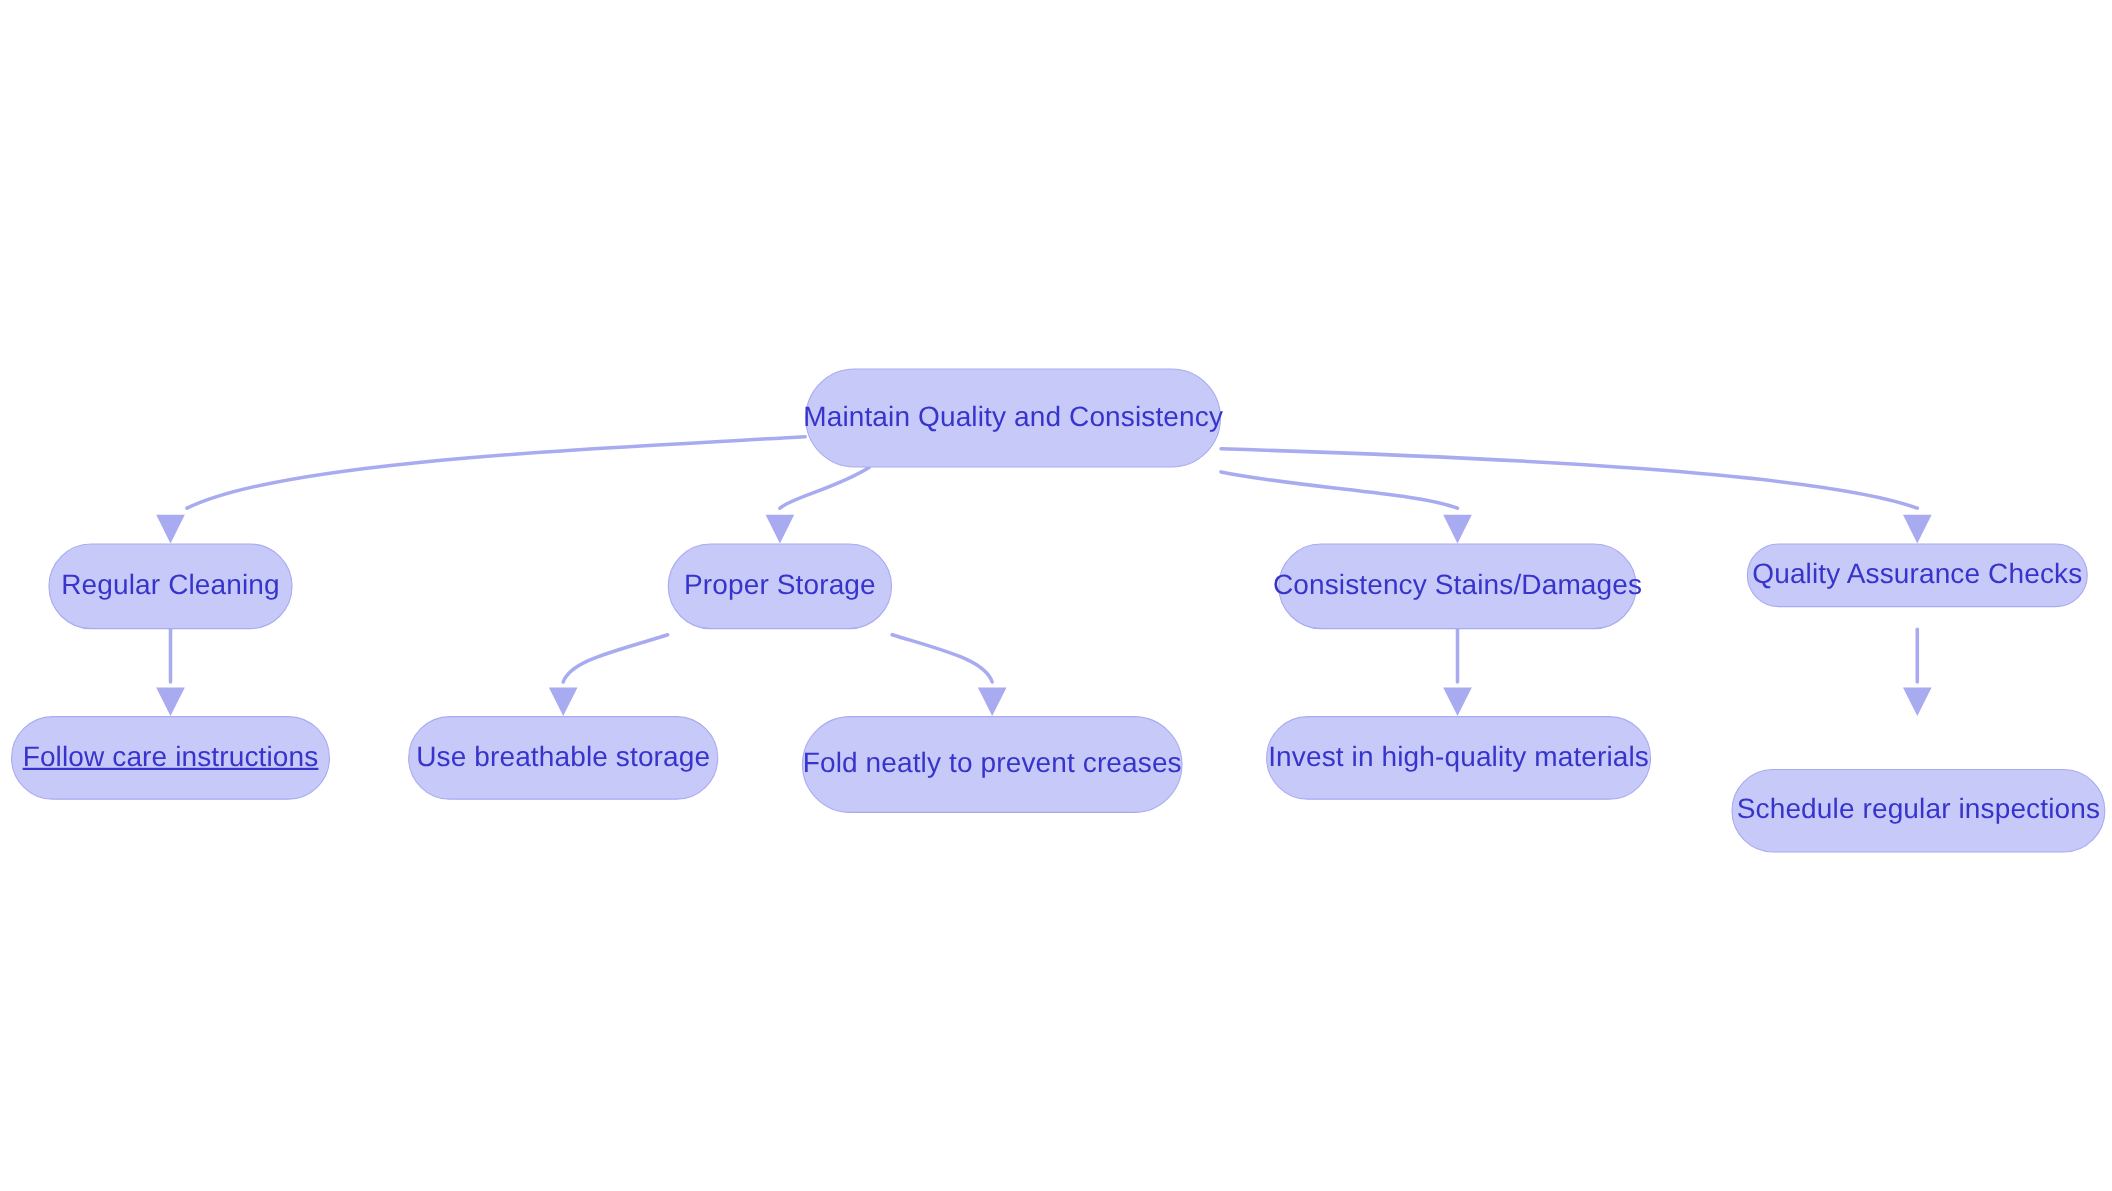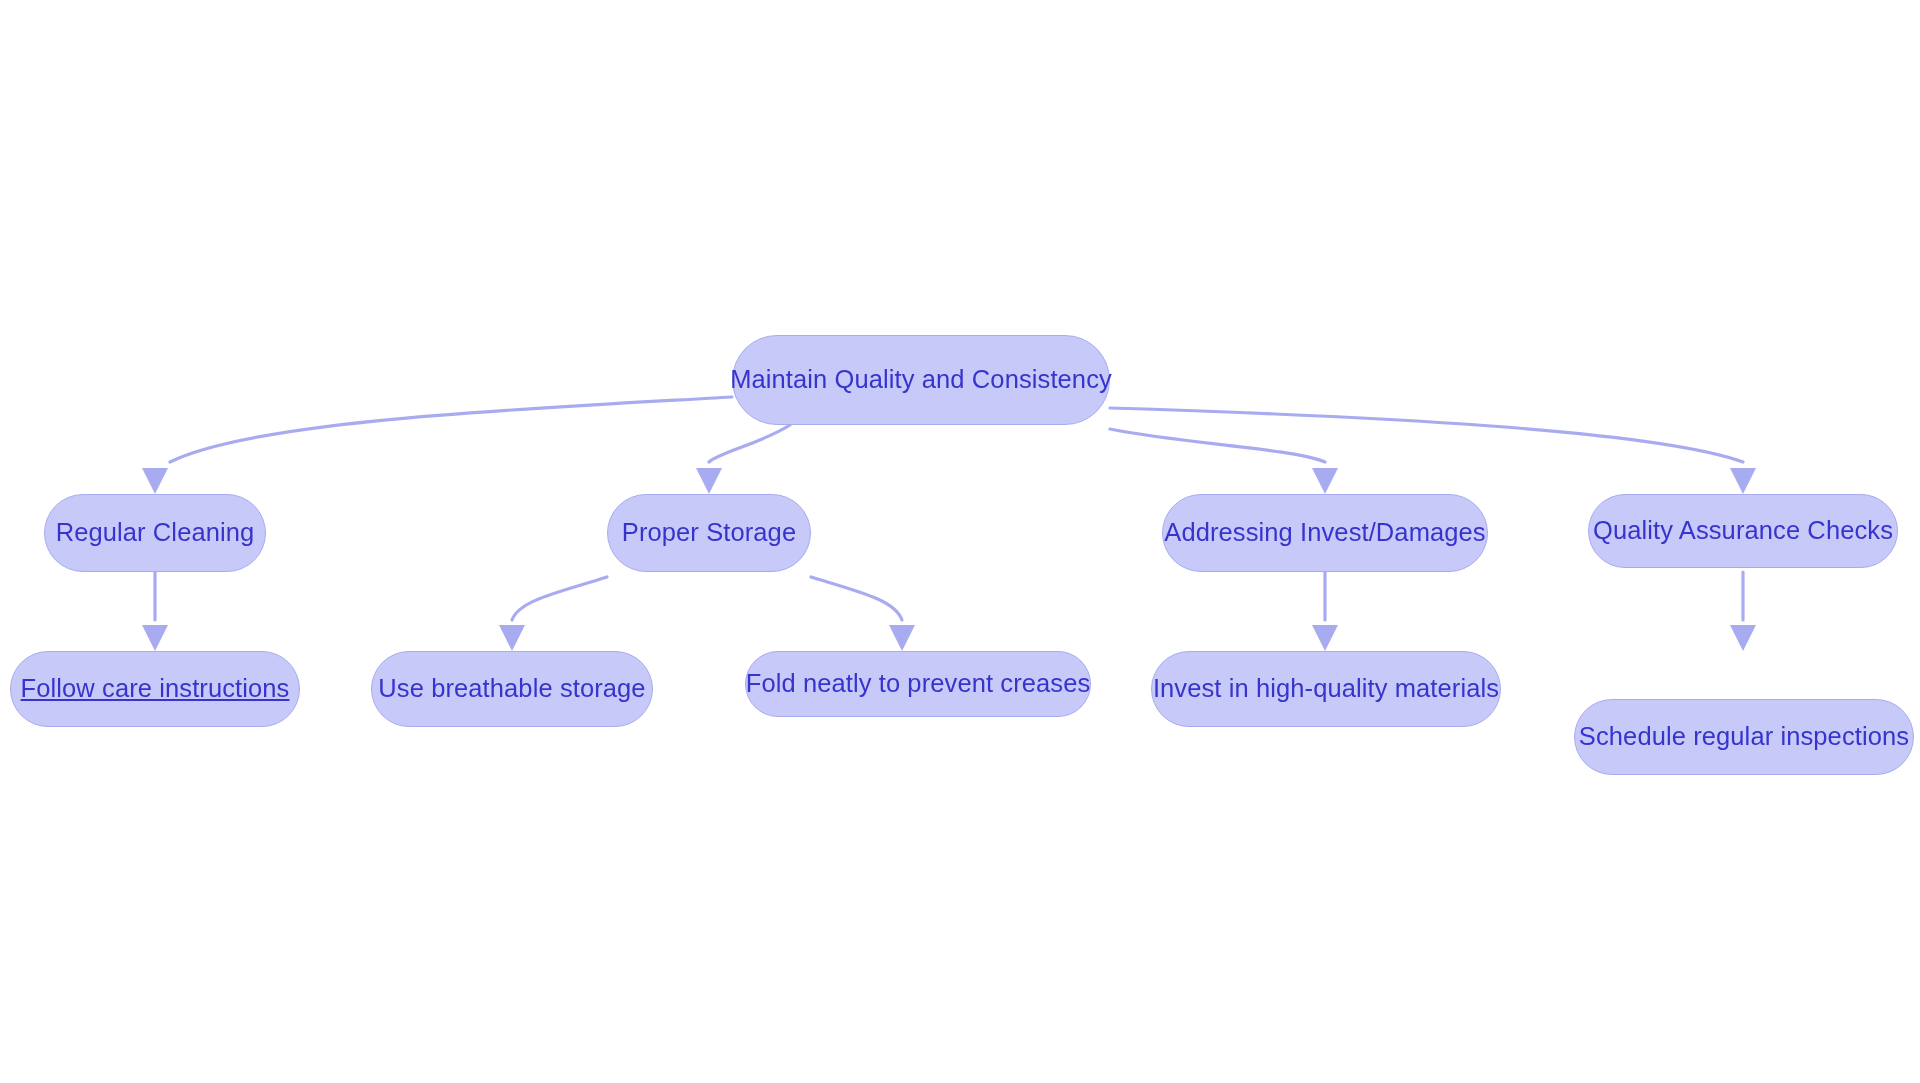--- a/index.html
+++ b/index.html
@@ -107,32 +107,32 @@
       <div class="node" style="left: 732px; top: 335px; width: 378px; height: 90px;">
         <span class="node-label">Maintain Quality and Consistency</span>
       </div>
       <div class="node" style="left: 44px; top: 494px; width: 222px; height: 78px; text-align: center;">
         <span class="node-label">Regular Cleaning</span>
       </div>
       <div class="node" style="left: 607px; top: 494px; width: 204px; height: 78px;">
         <span class="node-label">Proper Storage</span>
       </div>
       <div class="node" style="left: 1162px; top: 494px; width: 326px; height: 78px;">
-        <span class="node-label">Addressing Invest/Damages</span>
+        <span class="node-label">Consistency Stains/Damages</span>
       </div>
-      <div class="node" style="left: 1588px; top: 494px; width: 310px; height: 74px;">
+      <div class="node" style="left: 1588px; top: 494px; width: 310px; height: 58px;">
         <span class="node-label">Quality Assurance Checks</span>
       </div>
       <div class="node" style="left: 10px; top: 651px; width: 290px; height: 76px; text-decoration: underline;">
         <span class="node-label">Follow care instructions</span>
       </div>
       <div class="node" style="left: 371px; top: 651px; width: 282px; height: 76px;">
         <span class="node-label">Use breathable storage</span>
       </div>
-      <div class="node" style="left: 729px; top: 651px; width: 346px; height: 66px; margin-left: 16px;">
+      <div class="node" style="left: 729px; top: 651px; width: 346px; height: 88px;">
         <span class="node-label">Fold neatly to prevent creases</span>
       </div>
       <div class="node" style="left: 1151px; top: 651px; width: 350px; height: 76px; justify-content: center;">
         <span class="node-label">Invest in high-quality materials</span>
       </div>
       <div class="node" style="left: 1574px; top: 651px; width: 340px; height: 76px; margin-top: 48px;">
         <span class="node-label">Schedule regular inspections</span>
       </div>
     </div>
 

